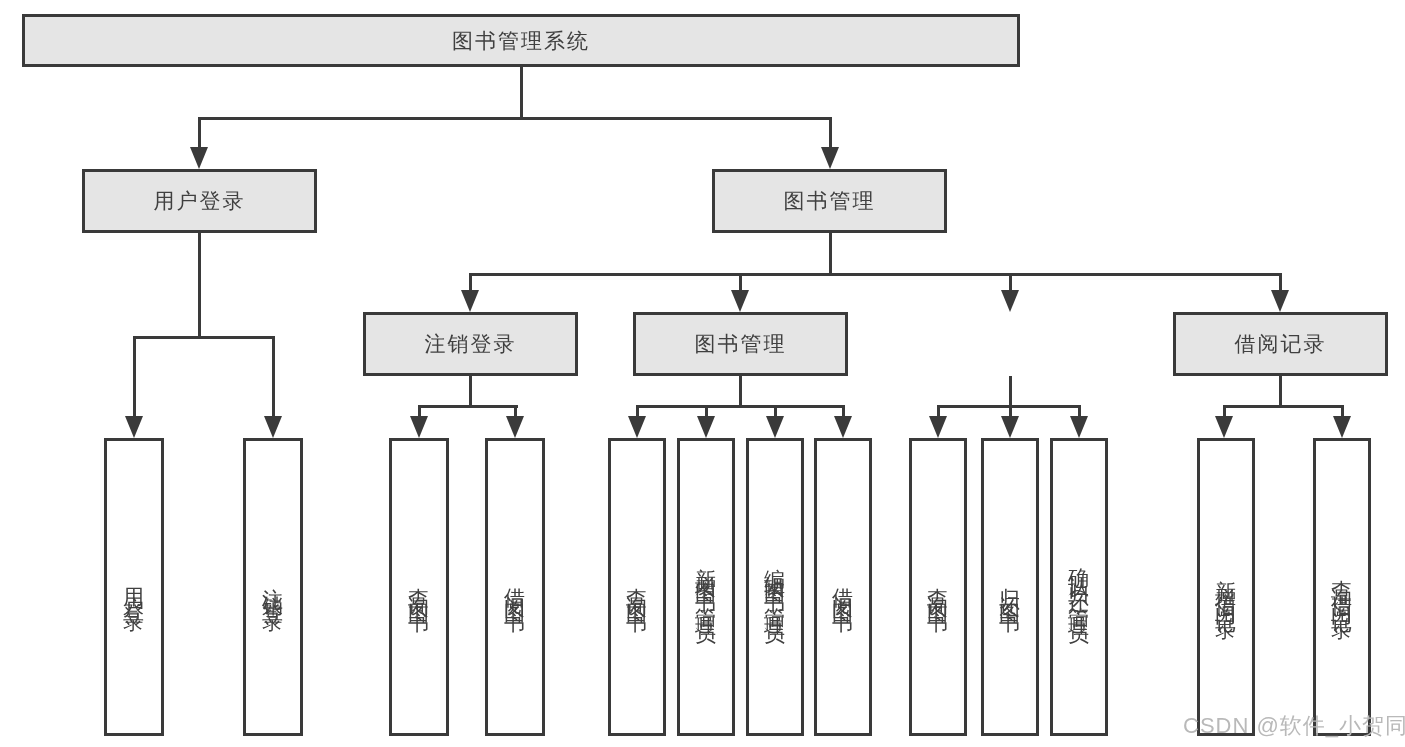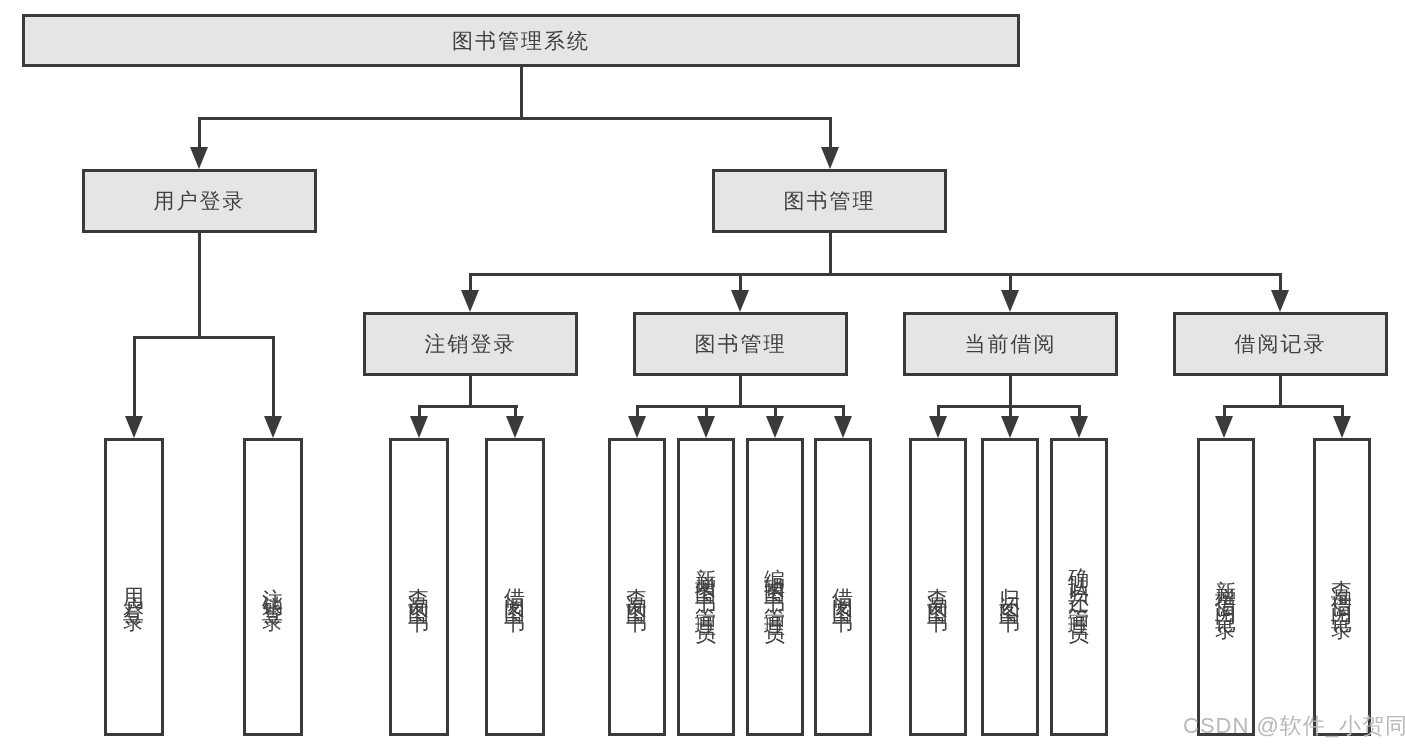--- a/index.html
+++ b/index.html
@@ -66,21 +66,20 @@
   <div class="arr" style="left:461px; top:290px;"></div>
   <div class="vline" style="left:739px; top:273px; height:19px;"></div>
   <div class="arr" style="left:731px; top:290px;"></div>
   <div class="vline" style="left:1009px; top:273px; height:19px;"></div>
   <div class="arr" style="left:1001px; top:290px;"></div>
   <div class="vline" style="left:1279px; top:273px; height:19px;"></div>
   <div class="arr" style="left:1271px; top:290px;"></div>
 
   <div class="node" style="left:363px; top:312px; width:215px; height:64px;">注销登录</div>
   <div class="node" style="left:633px; top:312px; width:215px; height:64px;">图书管理</div>
-  <div class="node" style="left:903px; top:312px; width:215px; height:64px;">当前借阅</div>
   <div class="node" style="left:1173px; top:312px; width:215px; height:64px;">借阅记录</div>
 
   <div class="vline" style="left:469px; top:376px; height:32px;"></div>
   <div class="hline" style="left:418px; top:405px; width:100px;"></div>
   <div class="vline" style="left:418px; top:405px; height:13px;"></div>
   <div class="arr" style="left:410px; top:416px;"></div>
   <div class="vline" style="left:514px; top:405px; height:13px;"></div>
   <div class="arr" style="left:506px; top:416px;"></div>
 
   <div class="vline" style="left:739px; top:376px; height:32px;"></div>

